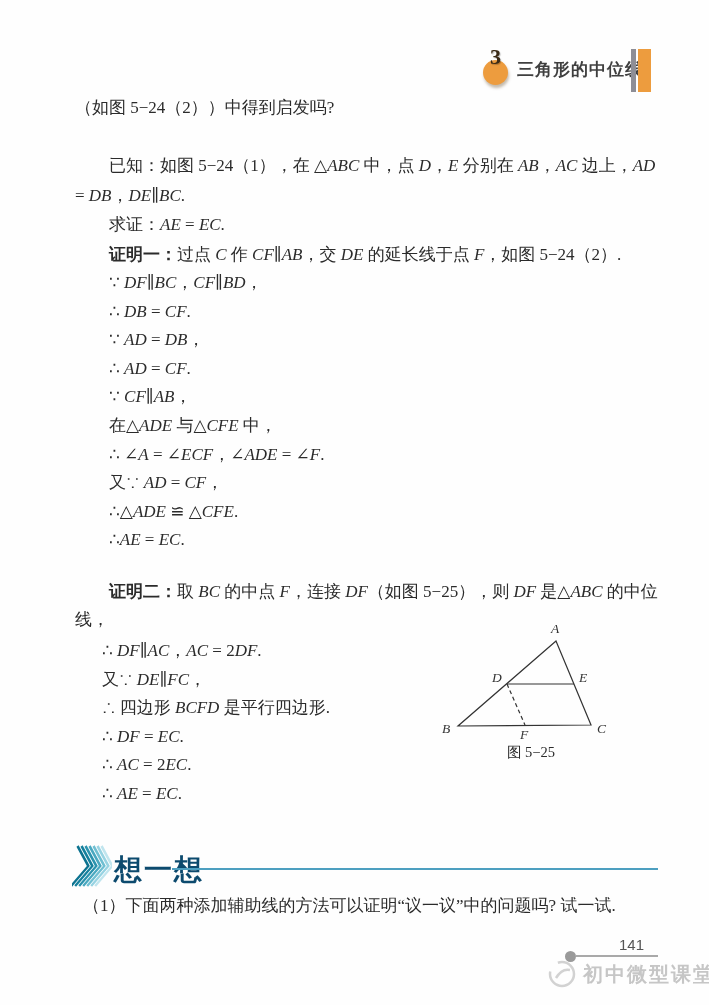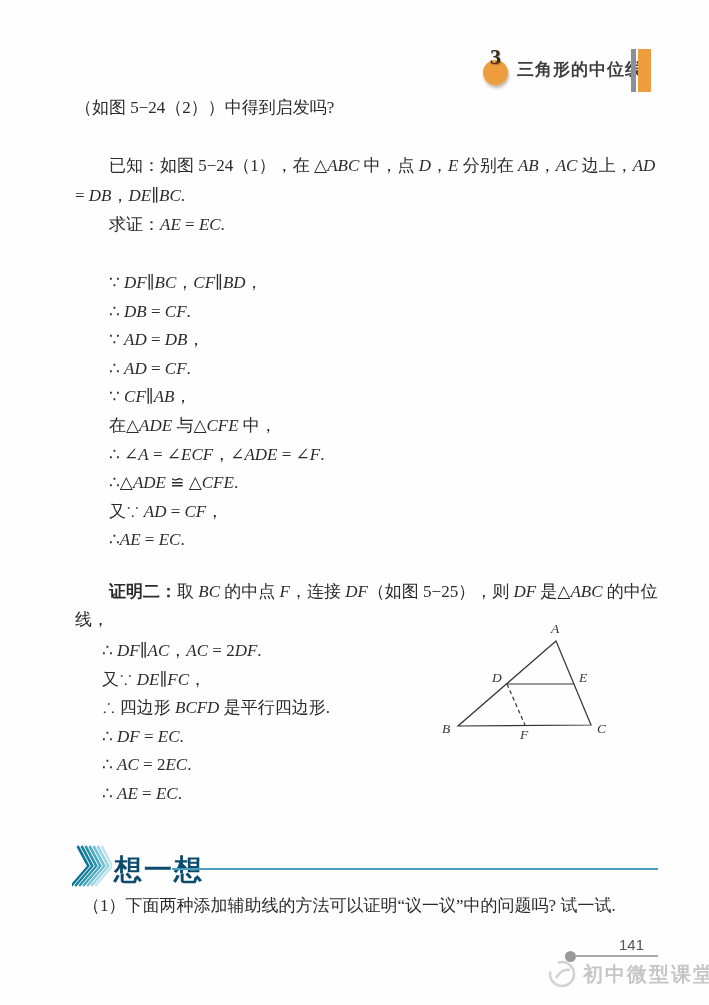--- a/index.html
+++ b/index.html
@@ -65,30 +65,33 @@
   <div class="bar bar-orange"></div>
 
   <div class="abs line" style="left:75px;top:93px;">（如图 5−24（2））中得到启发吗?</div>
 
   <div class="abs" style="left:75px;top:151px;width:600px;">
     <div class="line indent">已知：如图 5−24（1），在 △<i>ABC</i> 中，点 <i>D</i>，<i>E</i> 分别在 <i>AB</i>，<i>AC</i> 边上，<i>AD</i></div>
     <div class="line">= <i>DB</i>，<i>DE</i>∥<i>BC</i>.</div>
     <div class="line indent">求证：<i>AE</i> = <i>EC</i>.</div>
   </div>
 
+  <div class="abs line indent" style="left:75px;top:240px;width:600px;">
+    <span class="bold">证明一：</span><span>过点 <i>C</i> 作 <i>CF</i>∥<i>AB</i>，交 <i>DE</i> 的延长线于点 <i>F</i>，如图 5−24（2）.</span>
+  </div>
   <div class="abs indent" style="left:75px;top:269px;width:600px;">
     <div class="pline">∵ <i>DF</i>∥<i>BC</i>，<i>CF</i>∥<i>BD</i>，</div>
     <div class="pline">∴ <i>DB</i> = <i>CF</i>.</div>
     <div class="pline">∵ <i>AD</i> = <i>DB</i>，</div>
     <div class="pline">∴ <i>AD</i> = <i>CF</i>.</div>
     <div class="pline">∵ <i>CF</i>∥<i>AB</i>，</div>
     <div class="pline">在△<i>ADE</i> 与△<i>CFE</i> 中，</div>
     <div class="pline">∴ ∠<i>A</i> = ∠<i>ECF</i>，∠<i>ADE</i> = ∠<i>F</i>.</div>
+    <div class="pline">又∵ <i>AD</i> = <i>CF</i>，</div>
     <div class="pline">∴△<i>ADE</i> ≌ △<i>CFE</i>.</div>
-    <div class="pline">又∵ <i>AD</i> = <i>CF</i>，</div>
     <div class="pline">∴<i>AE</i> = <i>EC</i>.</div>
   </div>
 
   <div class="abs line indent" style="left:75px;top:577px;width:600px;">
     <span class="bold">证明二：</span><span>取 <i>BC</i> 的中点 <i>F</i>，连接 <i>DF</i>（如图 5−25），则 <i>DF</i> 是△<i>ABC</i> 的中位</span>
   </div>
   <div class="abs line" style="left:75px;top:605px;">线，</div>
   <div class="abs indent" style="left:68px;top:637px;width:380px;">
     <div class="pline">∴ <i>DF</i>∥<i>AC</i>，<i>AC</i> = 2<i>DF</i>.</div>
     <div class="pline">又∵ <i>DE</i>∥<i>FC</i>，</div>
@@ -102,20 +105,21 @@
     <polygon points="120,29 22,114 155,113" fill="none" stroke="#333" stroke-width="1.2"></polygon>
     <line x1="71" y1="72" x2="138" y2="72" stroke="#333" stroke-width="1.2"></line>
     <line x1="71" y1="72" x2="89" y2="113" stroke="#333" stroke-width="1.2" stroke-dasharray="4,3"></line>
     <text x="115" y="21">A</text>
     <text x="6" y="121">B</text>
     <text x="161" y="121">C</text>
     <text x="56" y="70">D</text>
     <text x="143" y="70">E</text>
     <text x="84" y="127">F</text>
   </svg>
+  <div class="abs fig-caption" style="left:436px;top:743px;width:190px;">图 5−25</div>
 
   <svg class="abs" style="left:72px;top:842px;" width="40" height="48" viewBox="0 0 40 48">
     <g transform="translate(6,1) skewX(-9)" fill="none" stroke-width="2.4">
       <polyline points="0,3 14,23 0,43" stroke="#0d7390"></polyline>
       <polyline points="4,3 18,23 4,43" stroke="#15809d"></polyline>
       <polyline points="8,3 22,23 8,43" stroke="#2b93ae"></polyline>
       <polyline points="12,3 26,23 12,43" stroke="#49a8c0"></polyline>
       <polyline points="16,3 30,23 16,43" stroke="#6fbfd2"></polyline>
       <polyline points="20,3 34,23 20,43" stroke="#97d3e2"></polyline>
       <polyline points="24,3 38,23 24,43" stroke="#c0e5ee"></polyline>

